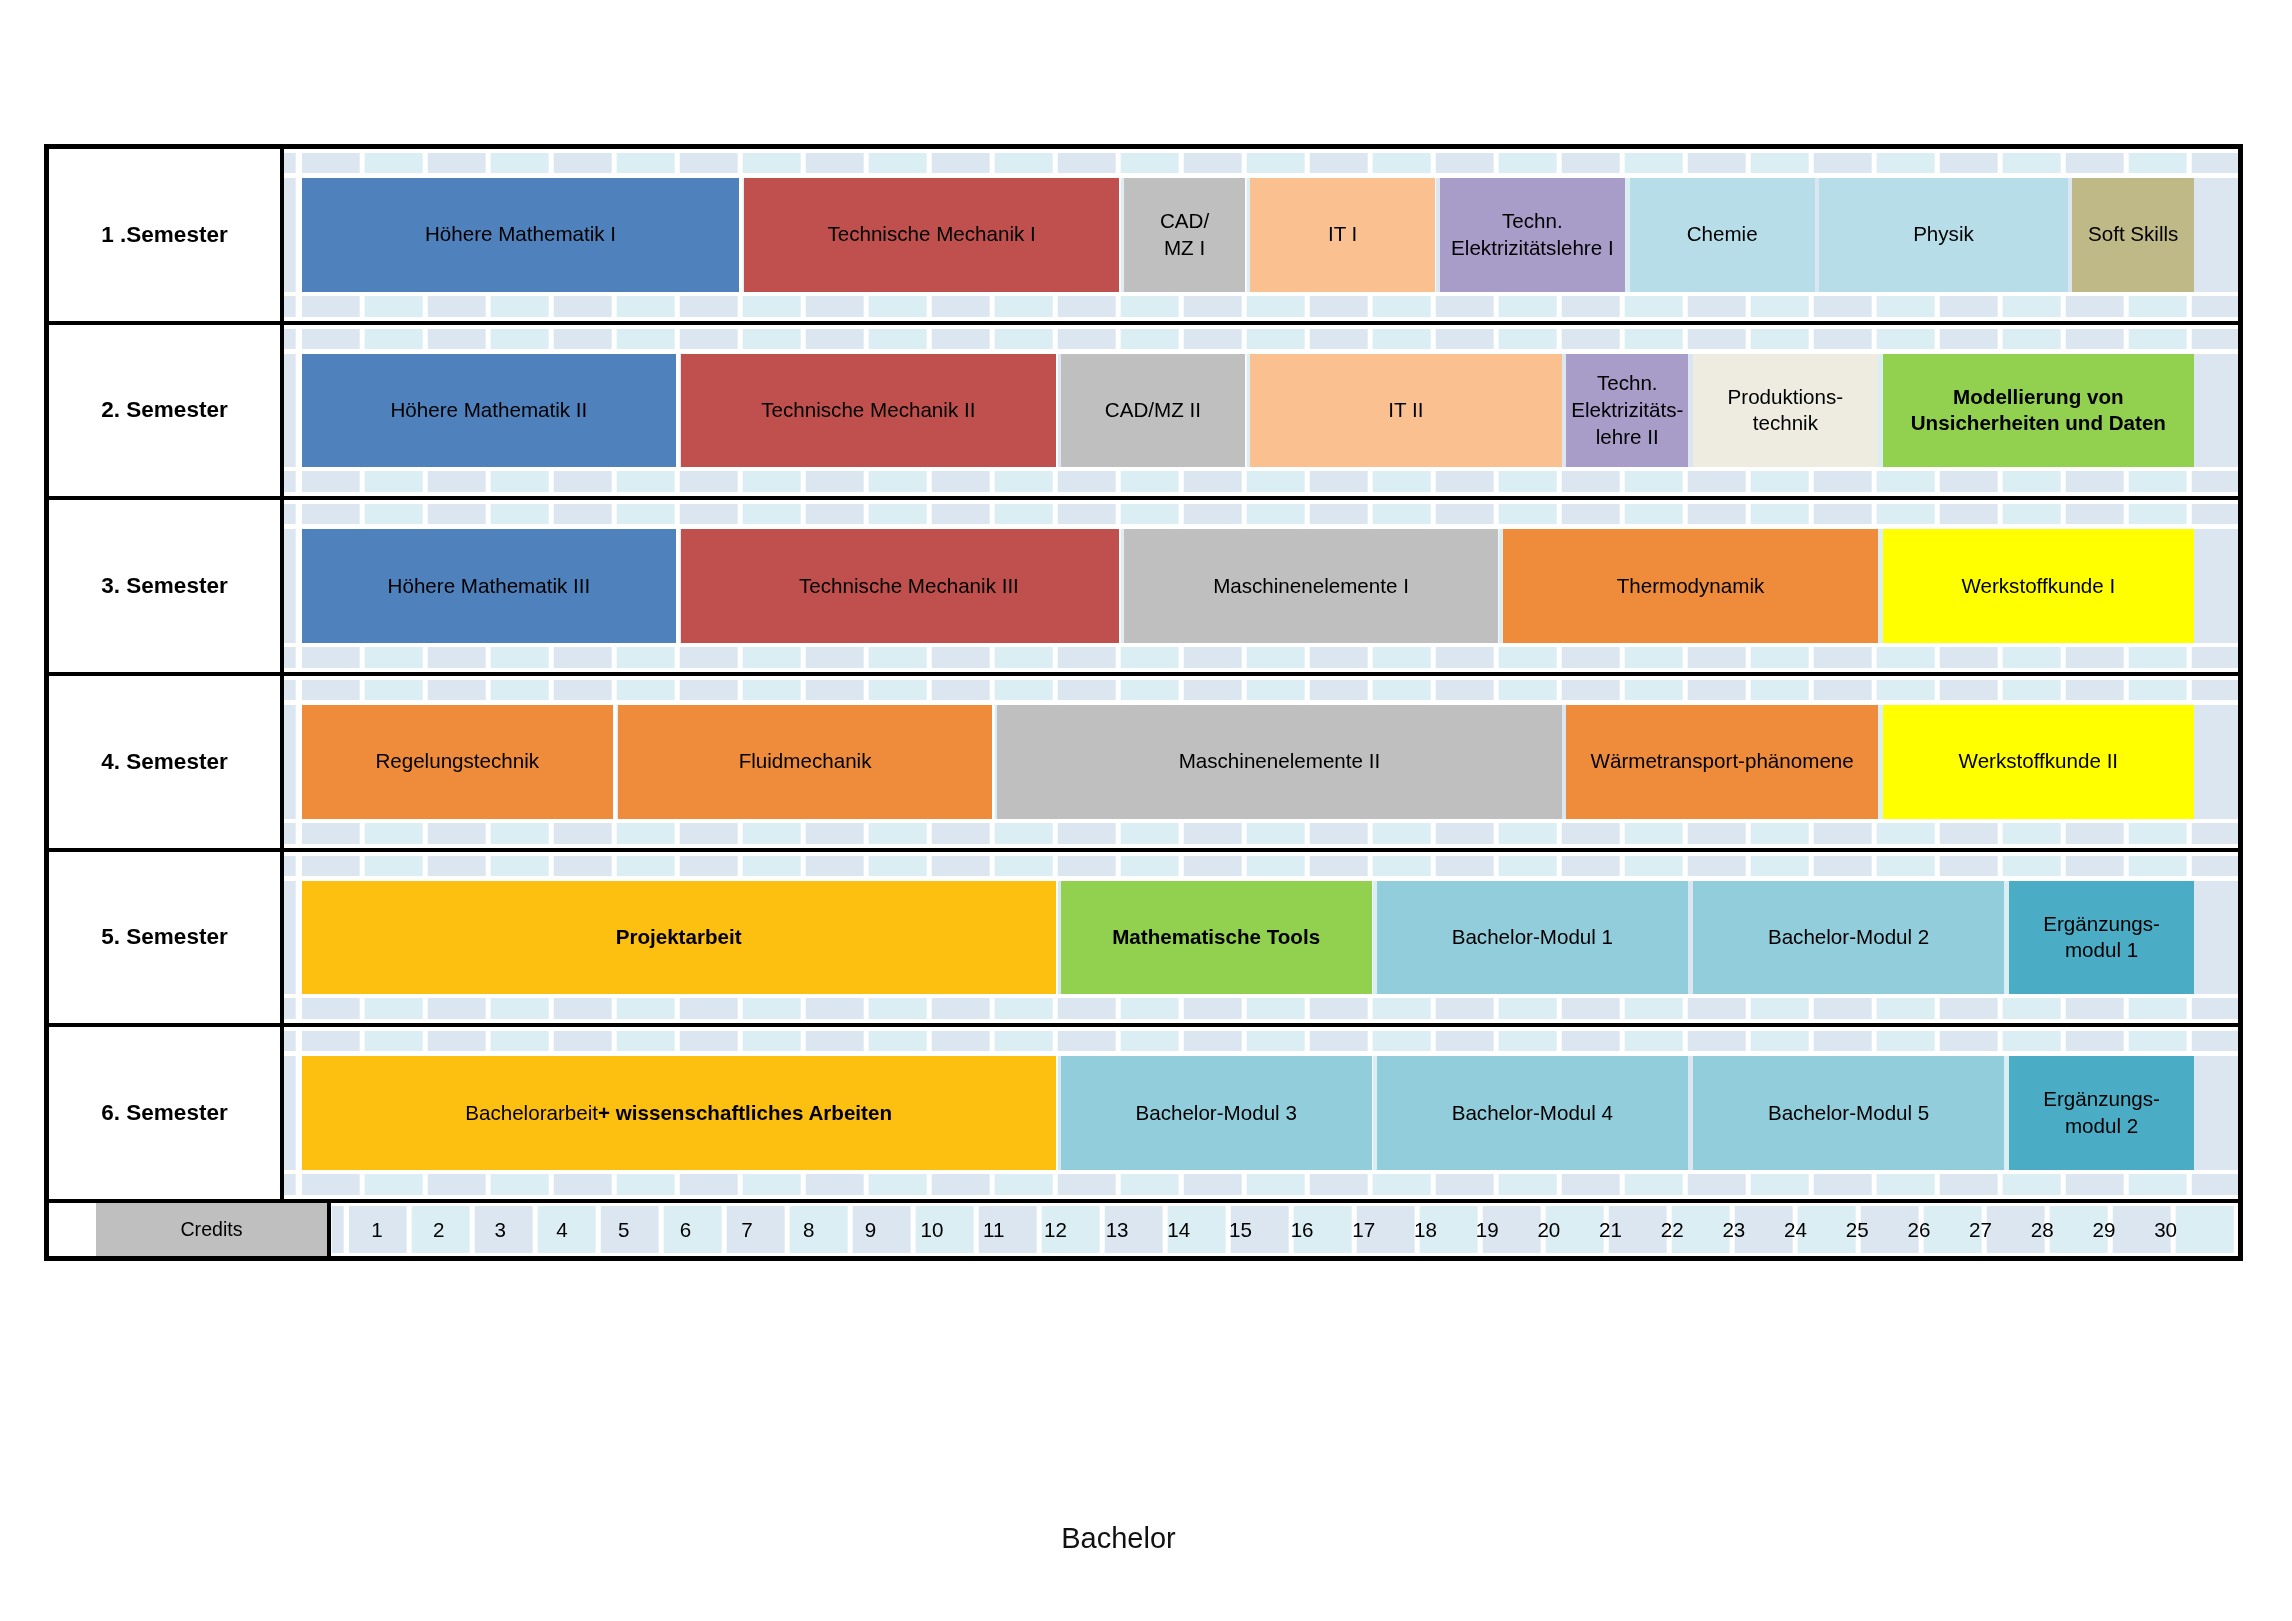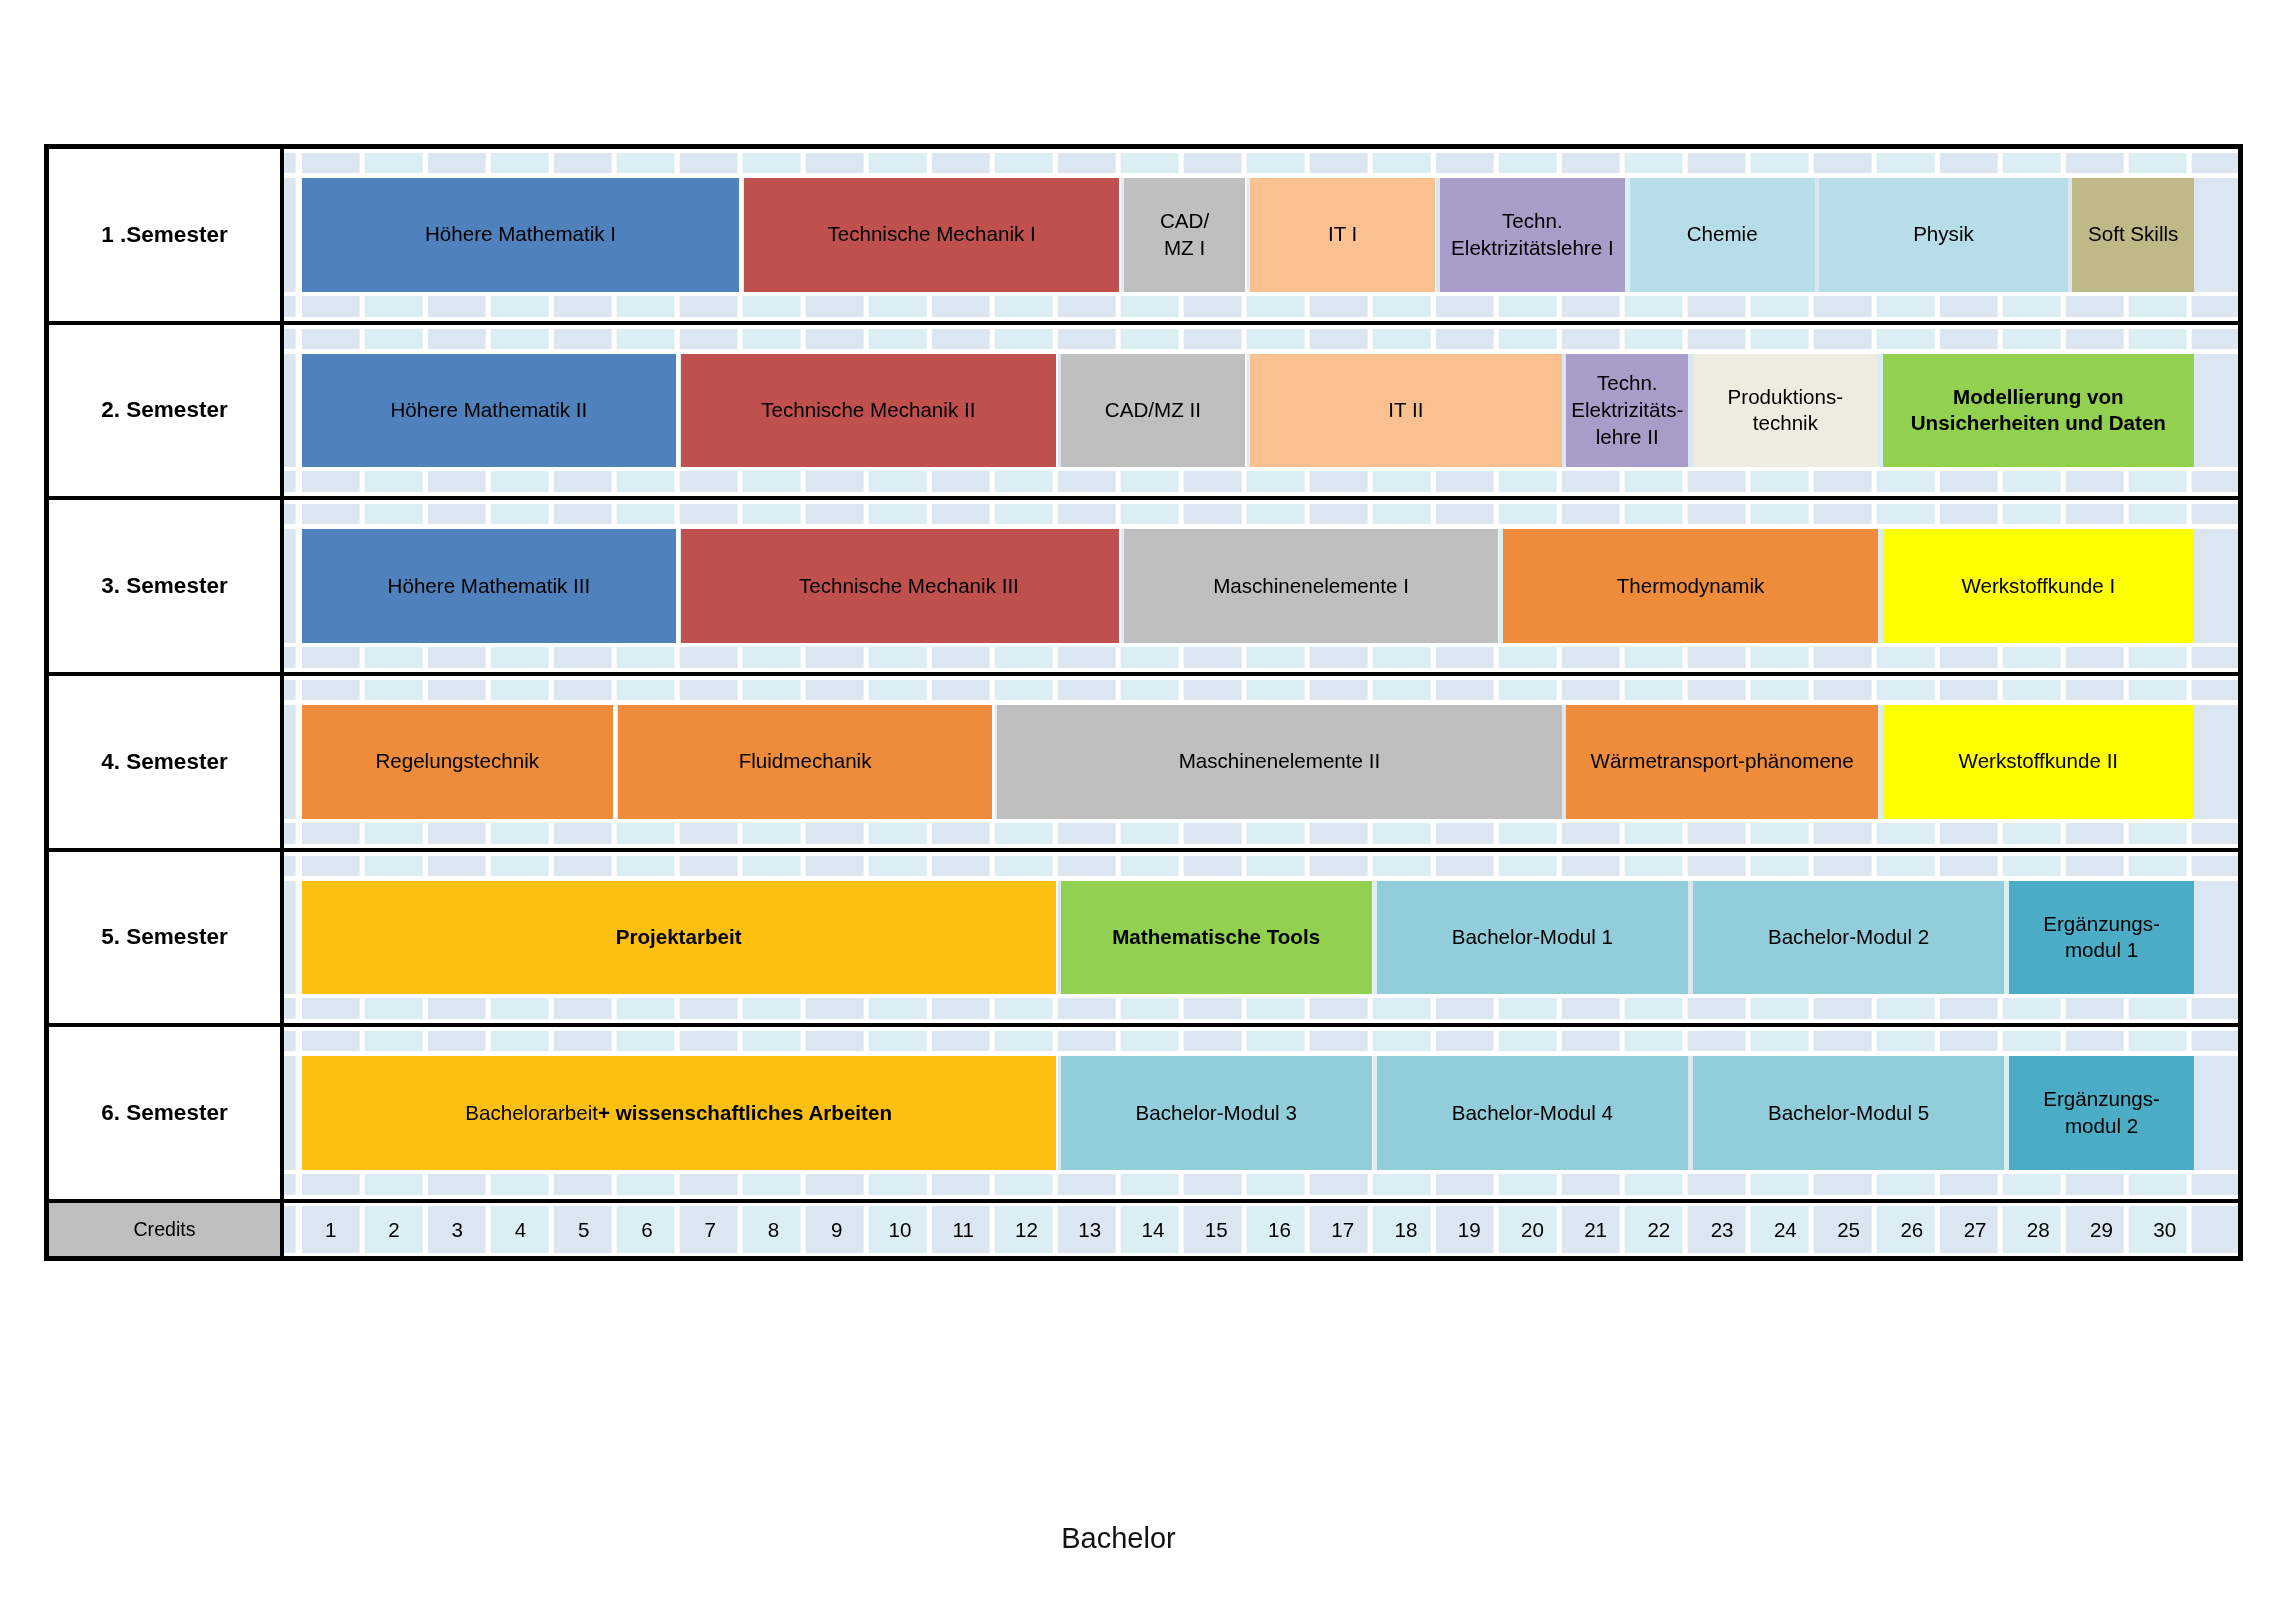--- a/index.html
+++ b/index.html
@@ -31,21 +31,21 @@
     position:absolute;left:17.6px;right:44px;top:29px;bottom:29px;
     display:grid;grid-template-columns:repeat(30,1fr);column-gap:4.9px;
   }
   .module{
     display:flex;align-items:center;justify-content:center;text-align:center;
     font-size:20.6px;line-height:1.3;white-space:pre-line;padding:2px;overflow:hidden;
   }
   .module.bold{font-weight:bold;}
   .module .b{font-weight:bold;}
   
-  .credits-row{display:grid;grid-template-columns:235px 1fr;}
+  .credits-row{display:grid;grid-template-columns:235px 1fr;padding-left:47px;}
   .credits-label{
     background:#BFBFBF;border-right:4.9px solid #000;
     display:flex;align-items:center;justify-content:center;font-size:19.6px;
   }
   .credits-grid{
     position:relative;
     background-image:
       linear-gradient(to bottom,#fff 0 2.9px,transparent 2.9px calc(100% - 2.9px),#fff calc(100% - 2.9px) 100%),
       linear-gradient(to right,transparent 0 12.7px,#fff 12.7px 17.6px,transparent 17.6px),
       repeating-linear-gradient(90deg,#fff 0 4.9px,transparent 4.9px 63px),

